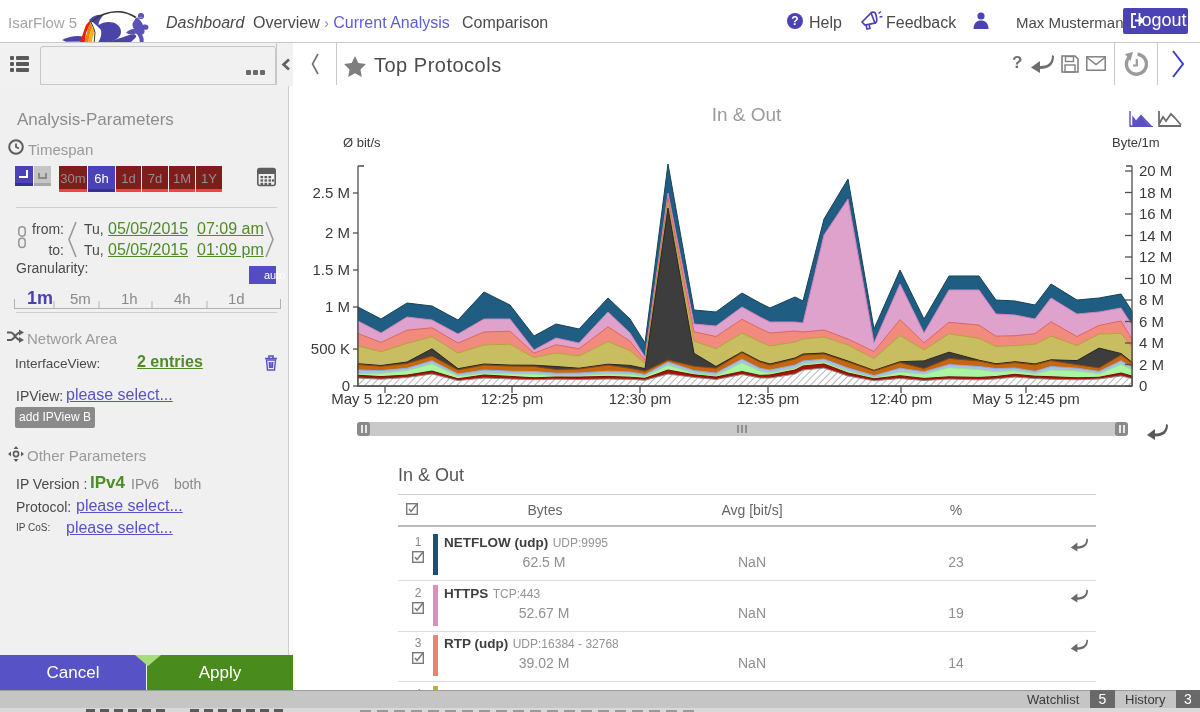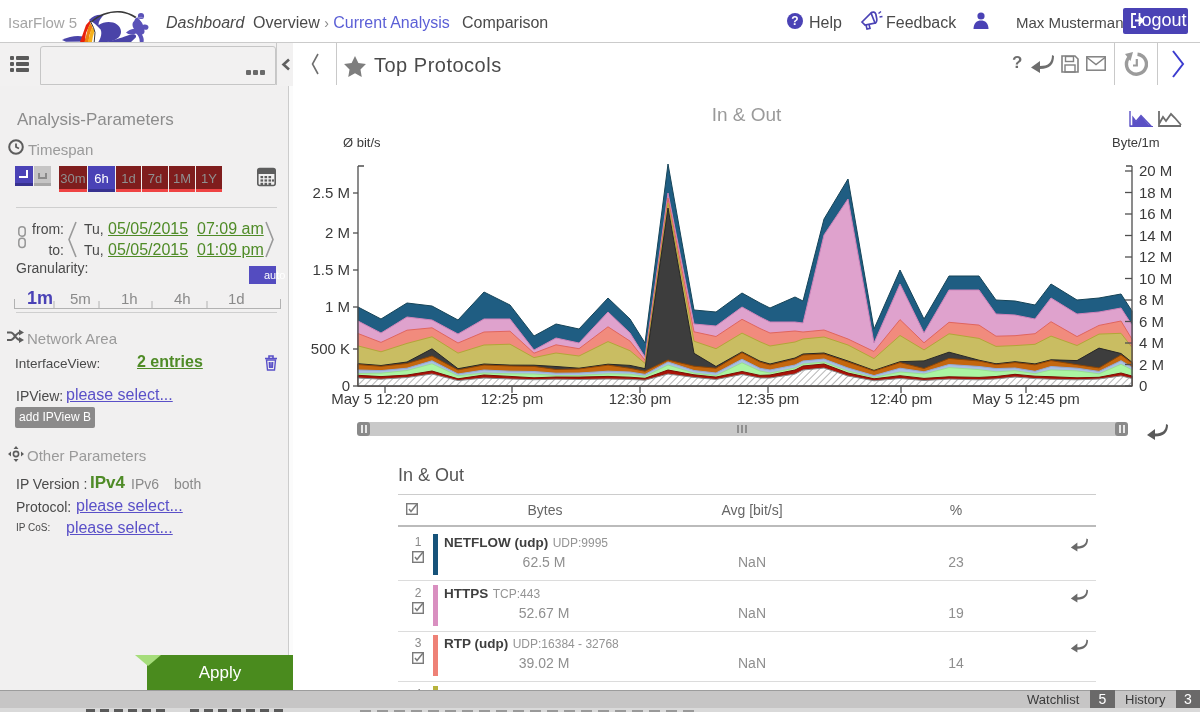--- a/index.html
+++ b/index.html
@@ -217,20 +217,21 @@
 <div class="abs sgray" style="left:27px;top:447px;font-size:15px;z-index:6;">Other Parameters</div>
 <div class="abs dk" style="left:16px;top:476px;font-size:14px;z-index:6;">IP Version :</div>
 <div class="abs" style="left:90px;top:473px;font-size:17px;font-weight:bold;color:#4f8b27;z-index:6;">IPv4</div>
 <div class="abs" style="left:131px;top:476px;font-size:14px;color:#8a8a8a;z-index:6;">IPv6</div>
 <div class="abs" style="left:166px;top:476px;font-size:14px;color:#8a8a8a;z-index:6;margin-left:8px;">both</div>
 <div class="abs dk" style="left:16px;top:499px;font-size:14px;z-index:6;">Protocol:</div>
 <div class="abs purplelink" style="left:76px;top:497px;font-size:16px;z-index:6;">please select...</div>
 <div class="abs dk" style="left:16px;top:522px;font-size:10px;z-index:6;">IP CoS:</div>
 <div class="abs purplelink" style="left:66px;top:519px;font-size:16px;z-index:6;">please select...</div>
 
+<div class="abs" id="cancelb">Cancel</div>
 <div class="abs" id="applyb">Apply</div>
 <div class="abs" id="notch"></div>
 <svg class="abs" style="left:293px;top:86px;" width="907" height="604" viewBox="293 86 907 604">
 <defs>
         <pattern id="hp" width="5" height="5" patternTransform="rotate(45)" patternUnits="userSpaceOnUse">
           <rect width="5" height="5" fill="#ffffff"></rect>
           <line x1="0" y1="0" x2="0" y2="5" stroke="#8f8f8f" stroke-width="1.3"></line>
         </pattern>
       </defs>
 <polygon points="358.0,307.0 381.0,319.0 407.0,303.0 432.0,306.0 458.0,320.0 484.0,292.0 510.0,305.0 534.0,336.0 556.0,324.0 579.0,329.0 608.0,298.0 630.0,319.0 645.0,343.0 668.0,164.0 694.0,310.0 716.0,312.0 742.0,293.0 760.0,303.0 770.0,308.0 795.0,297.0 803.0,301.0 824.0,219.0 848.0,179.0 874.0,329.0 900.0,270.0 924.0,319.0 949.0,276.0 979.0,276.0 996.0,300.0 1015.0,301.0 1035.0,305.0 1051.0,284.0 1077.0,300.0 1099.0,298.0 1121.0,294.0 1132.0,311.0 1132,386 358,386" fill="#1f5d82" stroke="#164458" stroke-width="1"></polygon>

